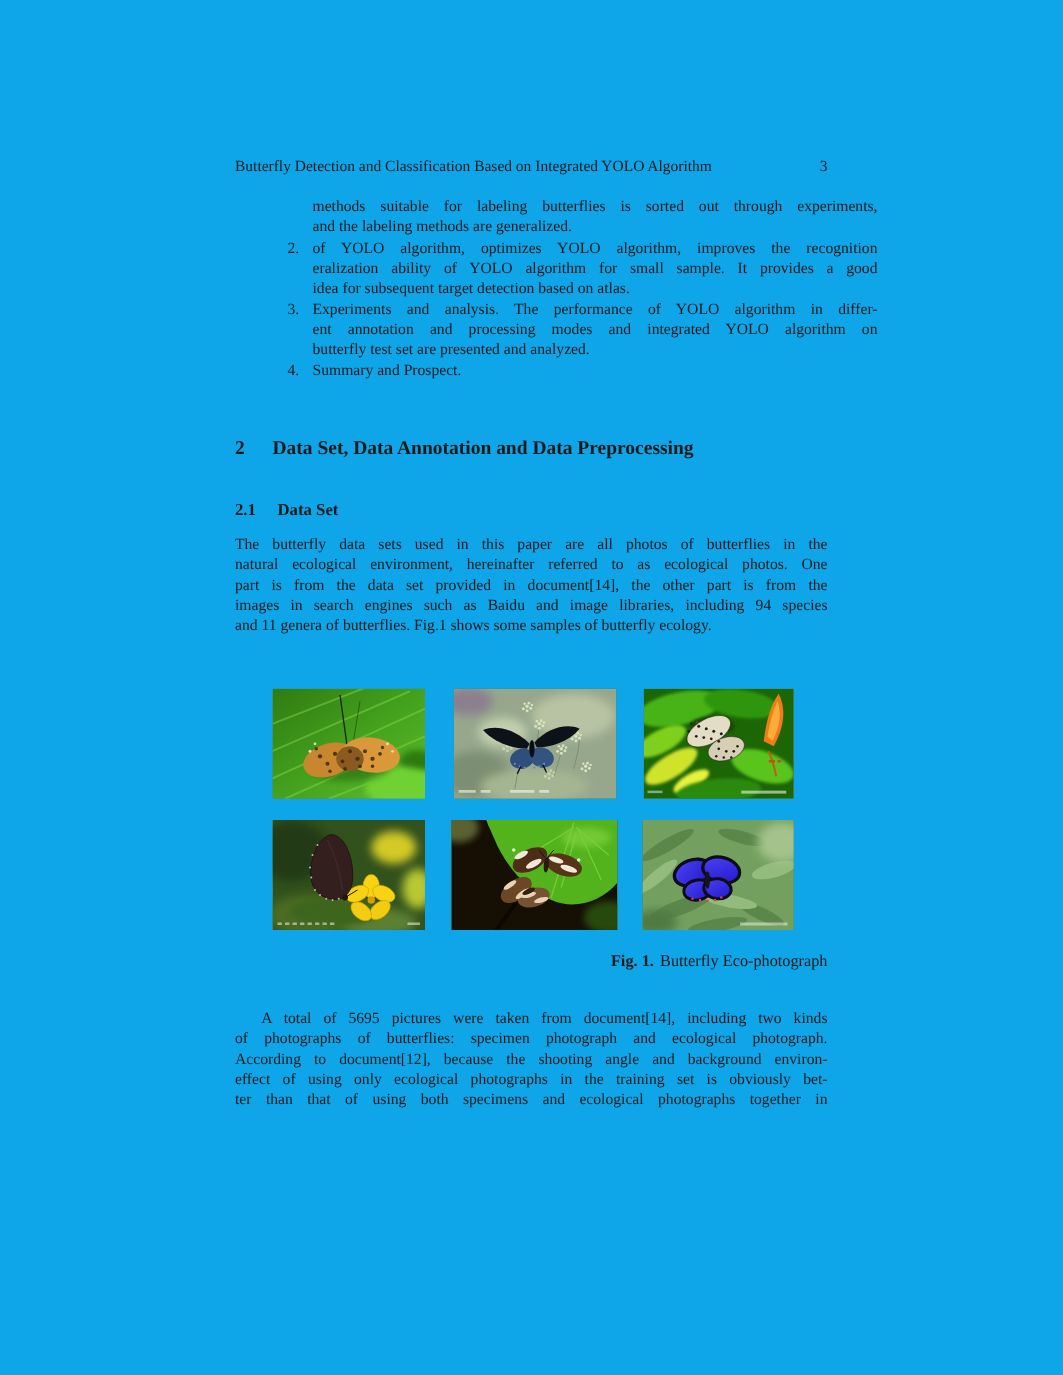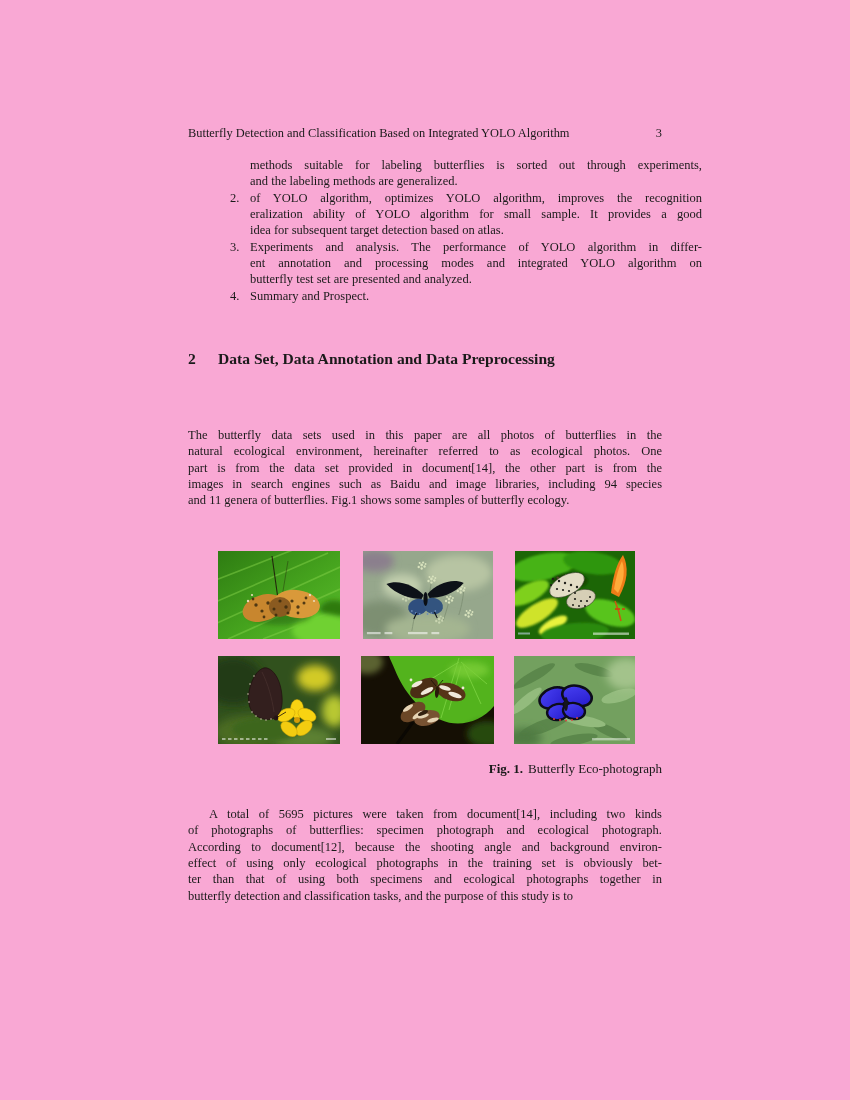--- a/index.html
+++ b/index.html
@@ -2,21 +2,21 @@
 <html><head>
 <meta charset="utf-8">
 <style>
   * { box-sizing: border-box; margin: 0; padding: 0; }
   html, body { background: #ffffff; }
   body {
     width: 850px; height: 1100px; position: relative;
     font-family: "Liberation Serif", serif;
     color: #1a1a1a;
   }
-  .page { position: absolute; inset: 0; background: #f9a8d4; }
+  .page { position: absolute; inset: 0; background: #0ea5e9; }
 
   
   .running-head {
     position: absolute; left: 188px; top: 126px; width: 474px;
     display: flex; justify-content: space-between;
     font-size: 12.4px; line-height: 14px;
   }
 
   
   .bodytext { font-size: 12.5px; line-height: 16.35px; }
@@ -91,20 +91,23 @@
       <div class="litem">
         <span class="num">4.</span>
         <div class="line last">Summary and Prospect.</div>
       </div>
     </div>
 
   <div class="section-head">
     <span class="secnum">2</span><span>Data Set, Data Annotation and Data Preprocessing</span>
   </div>
 
+  <div class="subsection-head">
+    <span class="secnum">2.1</span><span>Data Set</span>
+  </div>
 
   <div class="para-dataset bodytext">
       <div class="line">The butterfly data sets used in this paper are all photos of butterflies in the</div>
       <div class="line">natural ecological environment, hereinafter referred to as ecological photos. One</div>
       <div class="line">part is from the data set provided in document[14], the other part is from the</div>
       <div class="line">images in search engines such as Baidu and image libraries, including 94 species</div>
       <div class="line last">and 11 genera of butterflies. Fig.1 shows some samples of butterfly ecology.</div>
     </div>
 
   <div class="figure">
@@ -430,16 +433,15 @@
   <div class="caption">
     <span class="cap-b">Fig. 1.</span><span>Butterfly Eco-photograph</span>
   </div>
 
   <div class="para-pictures bodytext">
       <div class="line">A total of 5695 pictures were taken from document[14], including two kinds</div>
       <div class="line">of photographs of butterflies: specimen photograph and ecological photograph.</div>
       <div class="line">According to document[12], because the shooting angle and background environ-</div>
       <div class="line">effect of using only ecological photographs in the training set is obviously bet-</div>
       <div class="line">ter than that of using both specimens and ecological photographs together in</div>
-      <div class="line last">butterfly detection and classification tasks, and the purpose of this study is to</div>
     </div>
 
 </div>
 
 </body></html>

